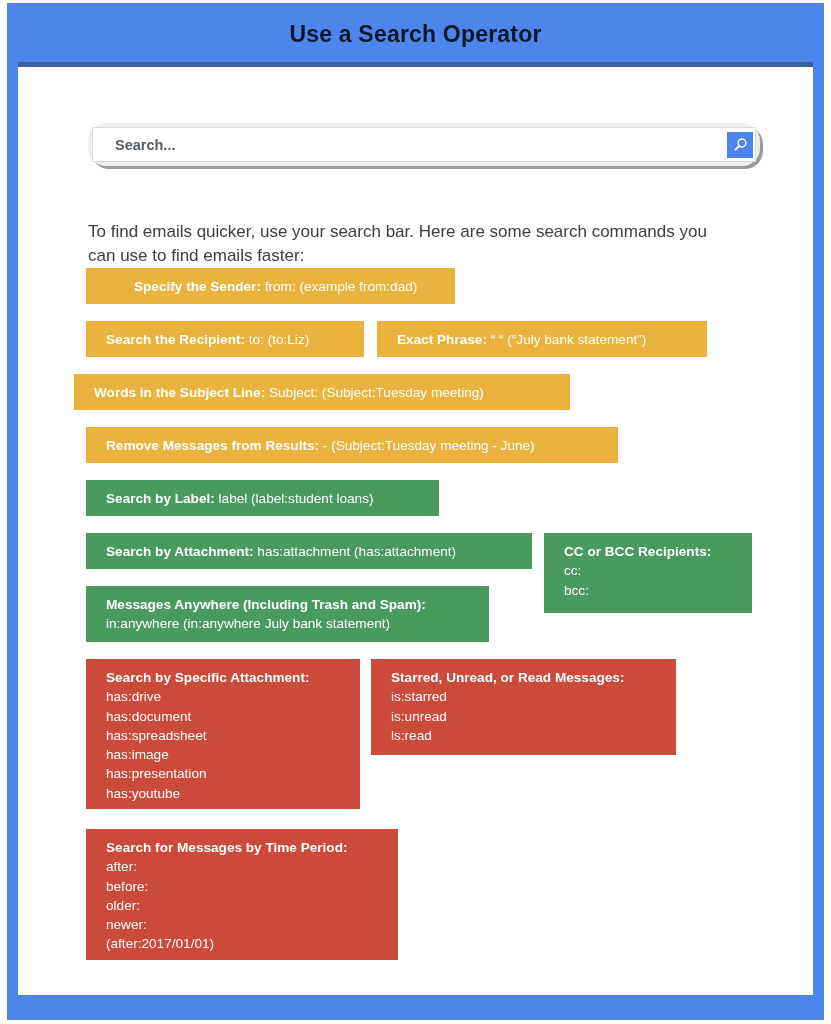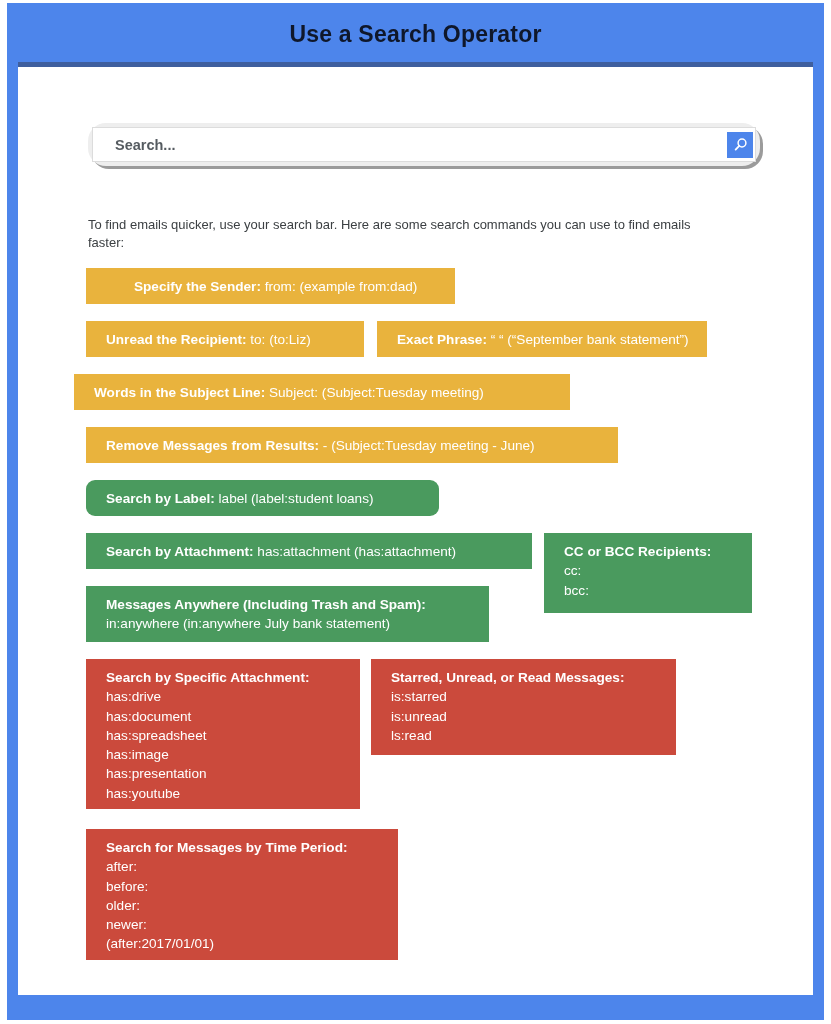--- a/index.html
+++ b/index.html
@@ -127,21 +127,21 @@
     align-items: center;
     justify-content: center;
   }
 
   
   .intro {
     position: absolute;
     left: 70px;
     top: 136px;
     width: 625px;
-    font-size: 13px;
+    font-size: 17px;
     line-height: 1.42;
     color: #3c4043;
   }
 
   
   .boxes {
     position: absolute;
     left: 0;
     top: 0;
     width: 100%;
@@ -192,25 +192,25 @@
                 <line x1="8.3" y1="11.7" x2="3.5" y2="16.8" stroke="#ffffff" stroke-width="2.4" stroke-linecap="round"></line>
               </svg>
             </button>
           </div>
         </div>
 
         <p class="intro">To find emails quicker, use your search bar. Here are some search commands you can use to find emails faster:</p>
 
         <div class="boxes">
             <div class="op-box c-yellow" style="left: 68px; top: 201px; width: 369px; height: 36px; padding-left: 48px;"><span class="ttl">Specify the Sender:</span><span class="val"> from: (example from:dad)</span></div>
-            <div class="op-box c-yellow" style="left: 68px; top: 254px; width: 278px; height: 36px;"><span class="ttl">Unread the Recipient:</span><span class="val"> to: (to:Liz)</span></div>
-            <div class="op-box c-yellow" style="left: 359px; top: 254px; width: 330px; height: 36px;"><span class="ttl">Exact Phrase:</span><span class="val"> “ “ (“September bank statement”)</span></div>
+            <div class="op-box c-yellow" style="left: 68px; top: 254px; width: 278px; height: 36px;"><span class="ttl">Search the Recipient:</span><span class="val"> to: (to:Liz)</span></div>
+            <div class="op-box c-yellow" style="left: 359px; top: 254px; width: 330px; height: 36px;"><span class="ttl">Exact Phrase:</span><span class="val"> “ “ (“July bank statement”)</span></div>
             <div class="op-box c-yellow" style="left: 56px; top: 307px; width: 496px; height: 36px;"><span class="ttl">Words in the Subject Line:</span><span class="val"> Subject: (Subject:Tuesday meeting)</span></div>
             <div class="op-box c-yellow" style="left: 68px; top: 360px; width: 532px; height: 36px;"><span class="ttl">Remove Messages from Results:</span><span class="val"> - (Subject:Tuesday meeting - June)</span></div>
-            <div class="op-box c-green" style="left: 68px; top: 413px; width: 353px; height: 36px; border-radius: 9px;"><span class="ttl">Search by Label:</span><span class="val"> label (label:student loans)</span></div>
+            <div class="op-box c-green" style="left: 68px; top: 413px; width: 353px; height: 36px;"><span class="ttl">Search by Label:</span><span class="val"> label (label:student loans)</span></div>
             <div class="op-box c-green" style="left: 68px; top: 466px; width: 446px; height: 36px;"><span class="ttl">Search by Attachment:</span><span class="val"> has:attachment (has:attachment)</span></div>
             <div class="op-box c-green" style="left: 526px; top: 466px; width: 208px; height: 80px;"><span class="ttl">CC or BCC Recipients:</span><span class="line">cc:</span><span class="line">bcc:</span></div>
             <div class="op-box c-green" style="left: 68px; top: 519px; width: 403px; height: 56px;"><span class="ttl">Messages Anywhere (Including Trash and Spam):</span><span class="line">in:anywhere (in:anywhere July bank statement)</span></div>
             <div class="op-box c-red" style="left: 68px; top: 592px; width: 274px; height: 150px;"><span class="ttl">Search by Specific Attachment:</span><span class="line">has:drive</span><span class="line">has:document</span><span class="line">has:spreadsheet</span><span class="line">has:image</span><span class="line">has:presentation</span><span class="line">has:youtube</span></div>
             <div class="op-box c-red" style="left: 353px; top: 592px; width: 305px; height: 96px;"><span class="ttl">Starred, Unread, or Read Messages:</span><span class="line">is:starred</span><span class="line">is:unread</span><span class="line">ls:read</span></div>
             <div class="op-box c-red" style="left: 68px; top: 762px; width: 312px; height: 131px;"><span class="ttl">Search for Messages by Time Period:</span><span class="line">after:</span><span class="line">before:</span><span class="line">older:</span><span class="line">newer:</span><span class="line">(after:2017/01/01)</span></div>
           </div>
 
       </div>
     </div>

